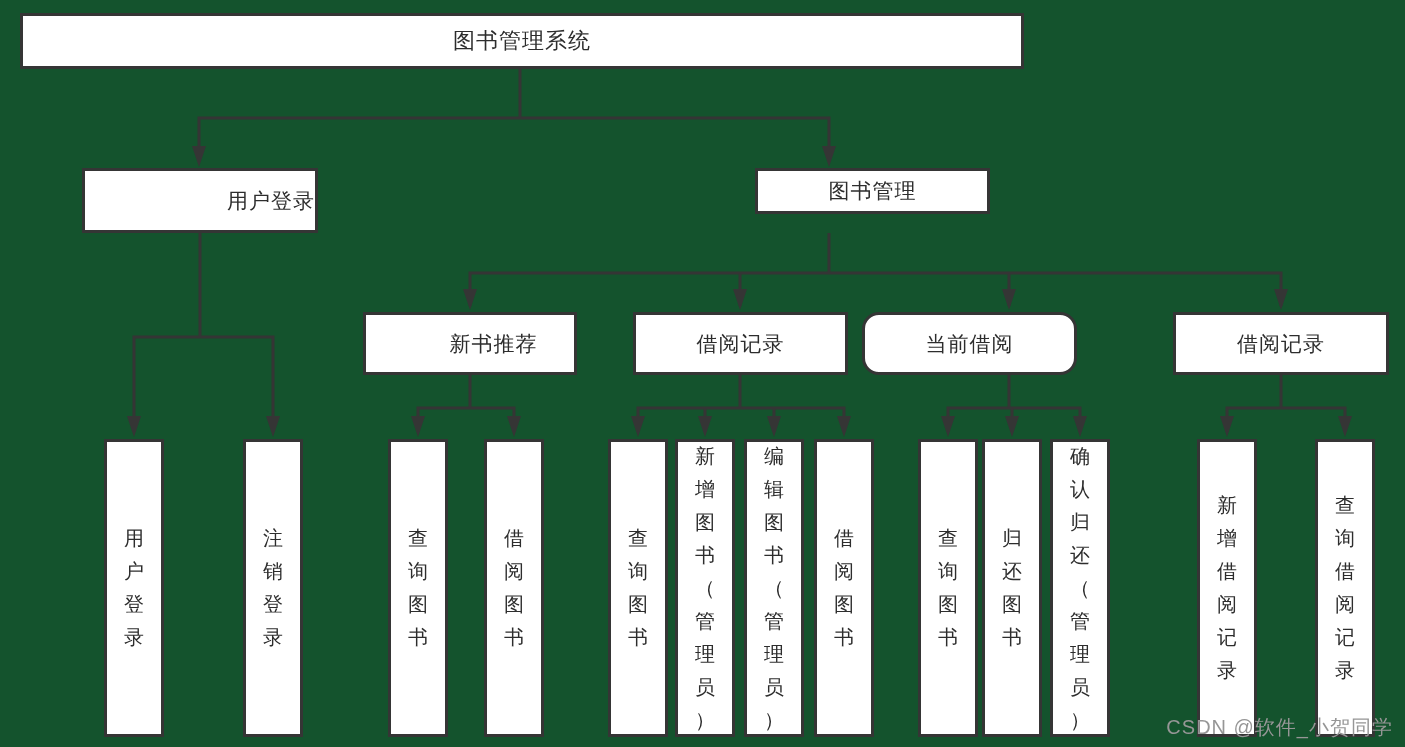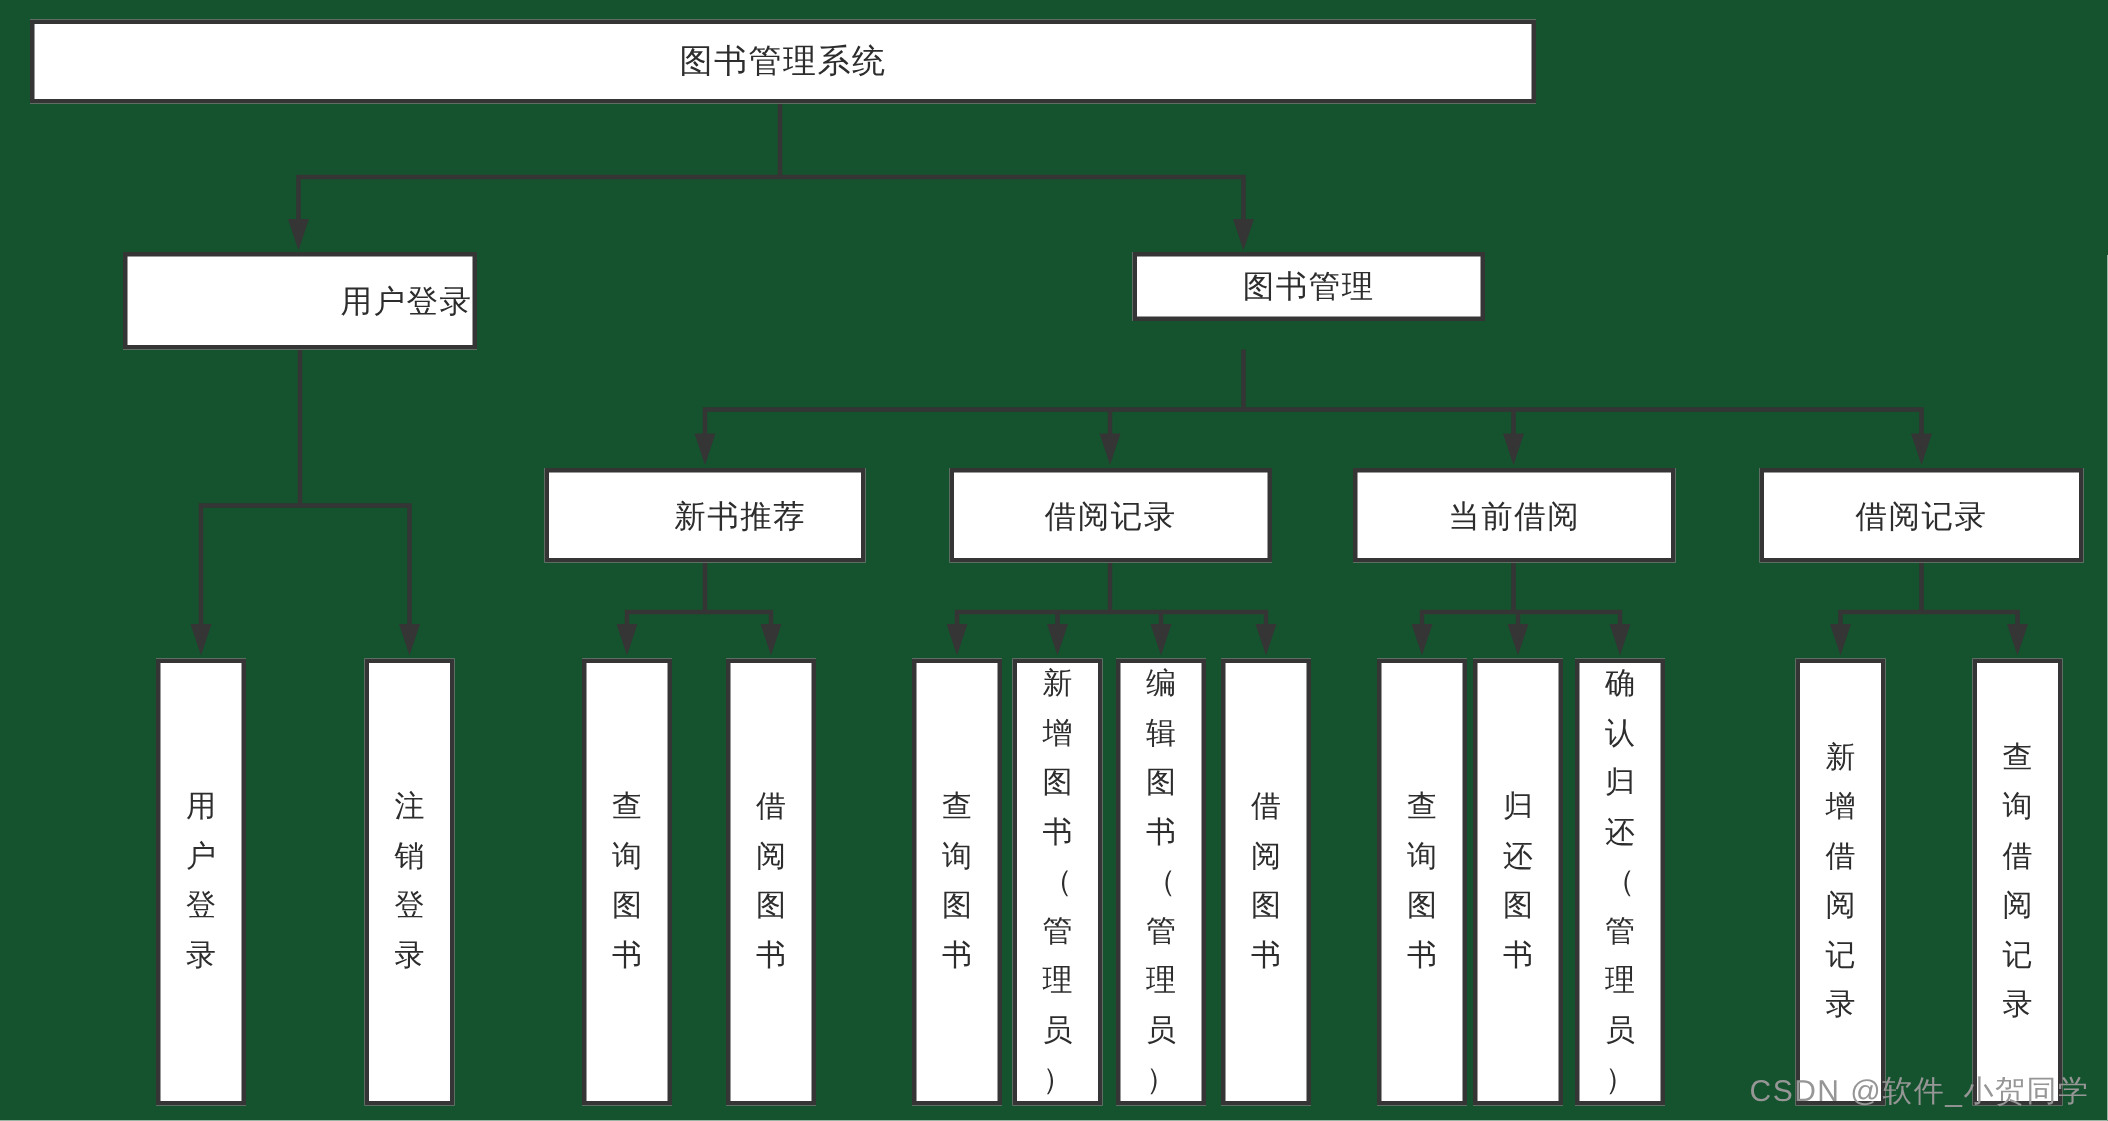--- a/index.html
+++ b/index.html
@@ -50,21 +50,21 @@
     white-space: pre-line;
     text-align: center;
     font-size: 20px;
     line-height: 33px;
   }
   .node-root { left: 20px; top: 13px; width: 1004px; height: 56px; }
   .n-l2-a { left: 82px;  top: 168px; width: 236px; height: 65px; justify-content: flex-end; }
   .n-l2-b { left: 711px; top: 168px; width: 235px; height: 46px; margin-left: 44px; }
   .n-l3-a { left: 363px;  top: 312px; width: 214px; height: 63px; padding-left: 47px; }
   .n-l3-b { left: 633px;  top: 312px; width: 215px; height: 63px; }
-  .n-l3-c { left: 902px;  top: 312px; width: 215px; height: 63px; }
+  .n-l3-c { left: 862px;  top: 312px; width: 215px; height: 63px; border-radius: 17px; }
   .n-l3-d { left: 1173px; top: 312px; width: 216px; height: 63px; text-align: right; }
   .lf-1  { left: 104px; }
   .lf-2  { left: 243px; }
   .lf-3  { left: 388px; }
   .lf-4  { left: 484px; }
   .lf-5  { left: 608px; }
   .lf-6  { left: 675px; }
   .lf-7  { left: 744px; }
   .lf-8  { left: 814px; }
   .lf-9  { left: 918px; }

